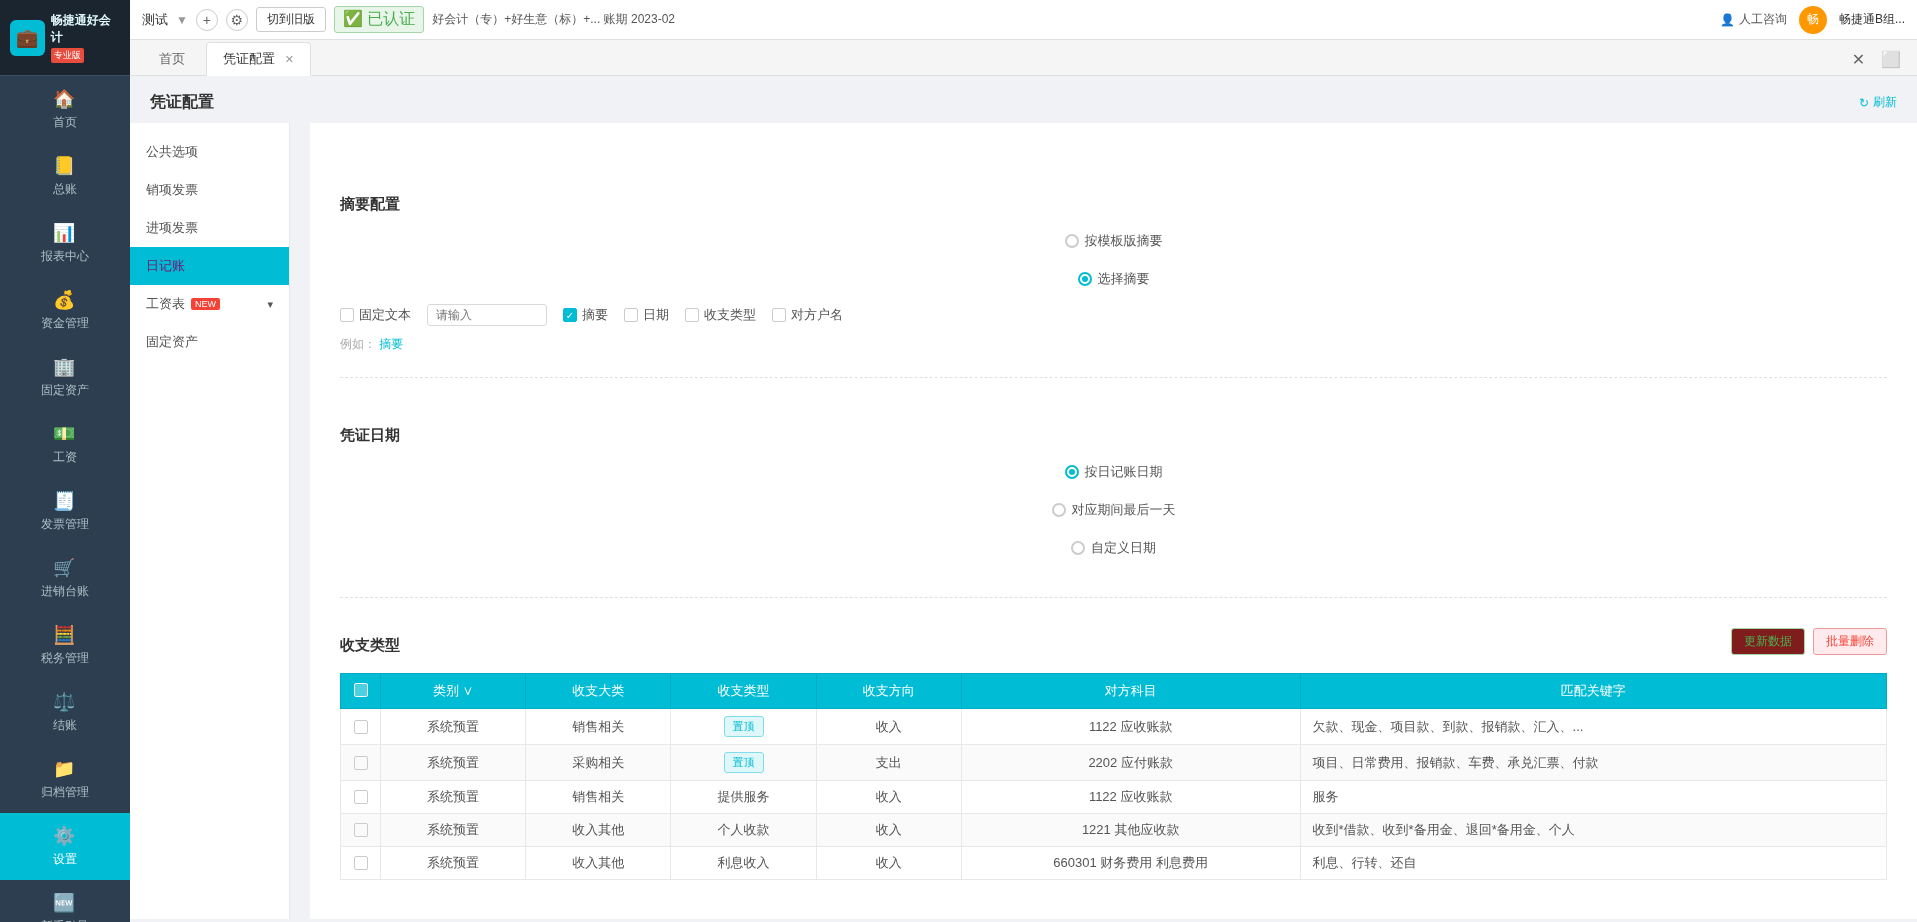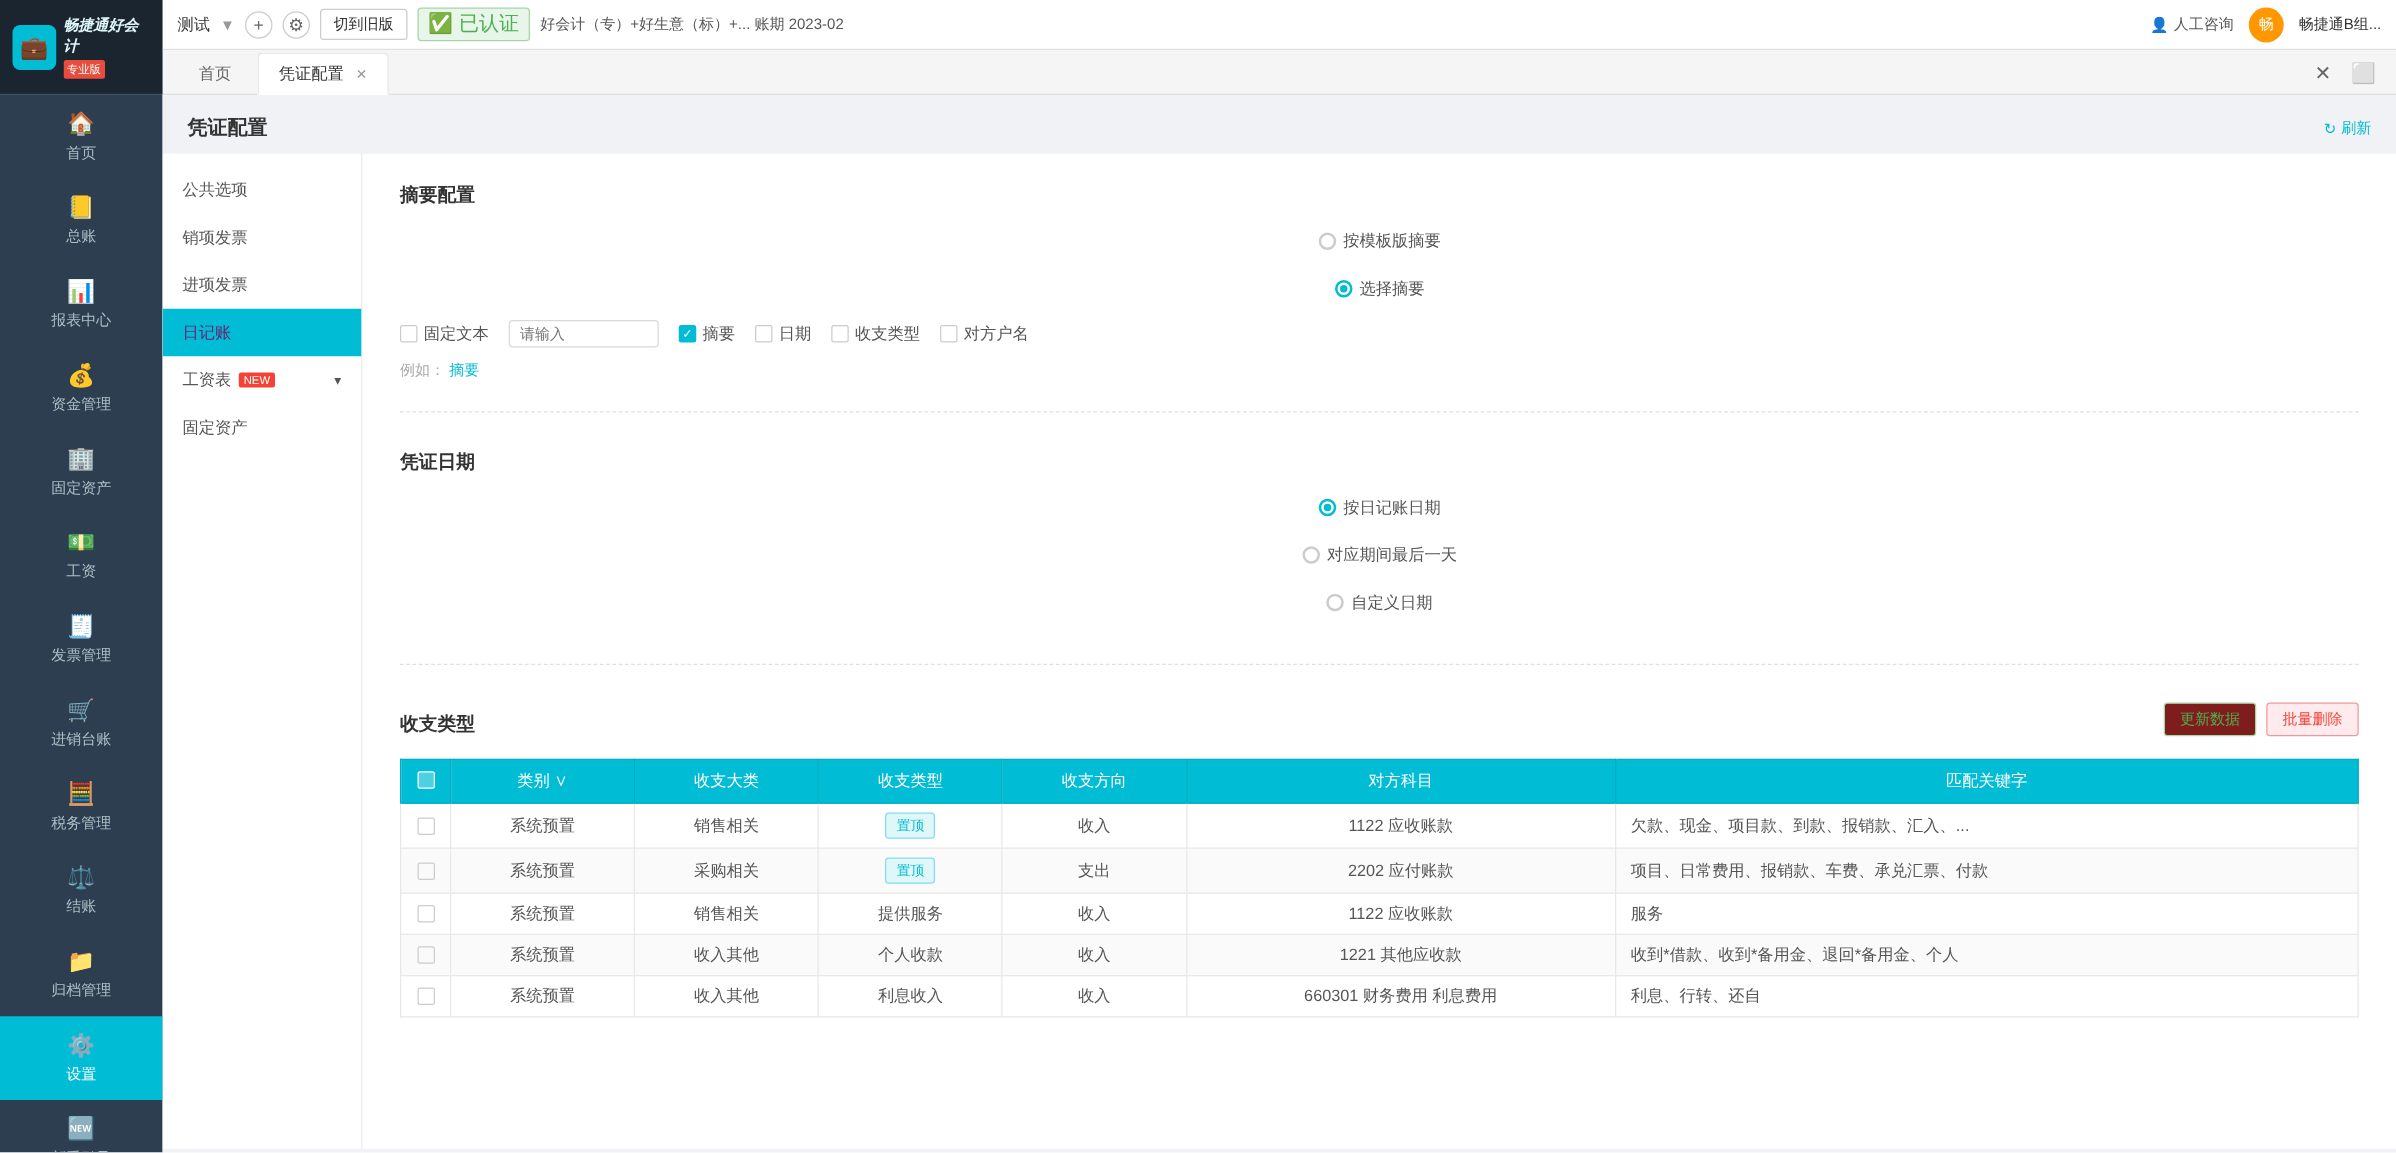--- a/index.html
+++ b/index.html
@@ -41,34 +41,34 @@
     .tabbar-right { margin-left: auto; display: flex; align-items: center; gap: 8px; padding-bottom: 4px; }
     .tabbar-icon-btn { cursor: pointer; color: #666; font-size: 16px; padding: 2px 4px; }
 
     
     .content-area { flex: 1; overflow-y: auto; background: #f0f2f5; padding: 0; }
     .page-header { padding: 16px 20px 10px; display: flex; align-items: center; justify-content: space-between; background: #f0f2f5; }
     .page-title { font-size: 16px; font-weight: bold; color: #333; }
     .refresh-btn { font-size: 12px; color: #00bcd4; cursor: pointer; display: flex; align-items: center; gap: 4px; }
 
     
-    .inner-layout { display: flex; height: calc(100% - 50px); }
+    .inner-layout { display: flex; height: calc(100% - 50px); gap: 20px; }
 
     
     .left-nav { width: 160px; background: #fff; border-right: 1px solid #e8e8e8; padding: 10px 0; flex-shrink: 0; }
     .left-nav-item { padding: 10px 16px; font-size: 13px; color: #555; cursor: pointer; display: flex; align-items: center; gap: 6px; }
     .left-nav-item.active { background: #00bcd4; color: #701a75; }
     .new-badge { background: #f44336; color: #fff; font-size: 9px; padding: 1px 4px; border-radius: 2px; }
     .nav-arrow { margin-left: auto; font-size: 11px; }
 
     
     .config-panel { flex: 1; background: #fff; overflow-y: auto; padding: 24px 30px; }
 
     
-    .section { margin-bottom: 30px; border-bottom: 1px dashed #e0e0e0; padding-bottom: 24px; }
+    .section { margin-bottom: 30px; border-bottom: 1px dashed #e0e0e0; padding-bottom: 24px; margin-top: 48px; }
     .section:last-child { border-bottom: none; }
     .section-title { font-size: 15px; font-weight: bold; color: #333; margin-bottom: 18px; }
 
     
     .radio-group { display: flex; gap: 20px; align-items: center; margin-bottom: 16px; flex-direction: column; }
     .radio-item { display: flex; align-items: center; gap: 6px; font-size: 13px; color: #555; cursor: pointer; }
     .radio-circle { width: 14px; height: 14px; border-radius: 50%; border: 2px solid #ccc; display: flex; align-items: center; justify-content: center; }
     .radio-circle.checked { border-color: #00bcd4; }
     .radio-circle.checked::after { content: ''; width: 6px; height: 6px; border-radius: 50%; background: #00bcd4; }
 
@@ -100,21 +100,21 @@
   </style>
 </head>
 <body>
 
 <div class="app-container">
 
   <div class="sidebar">
     <div class="sidebar-logo">
       <div class="logo-icon">💼</div>
       <div>
-        <div style="font-size:12px;font-weight:bold;color:#e0f7fa;font-style:italic;">畅捷通好会计</div>
+        <div style="font-size:12px;font-weight:bold;color:#e0f7fa;">畅捷通好会计</div>
         <div class="logo-badge">专业版</div>
       </div>
     </div>
 
     <div class="sidebar-item">
       <span class="sidebar-icon">🏠</span>
       <span>首页</span>
     </div>
     <div class="sidebar-item">
       <span class="sidebar-icon">📒</span>

